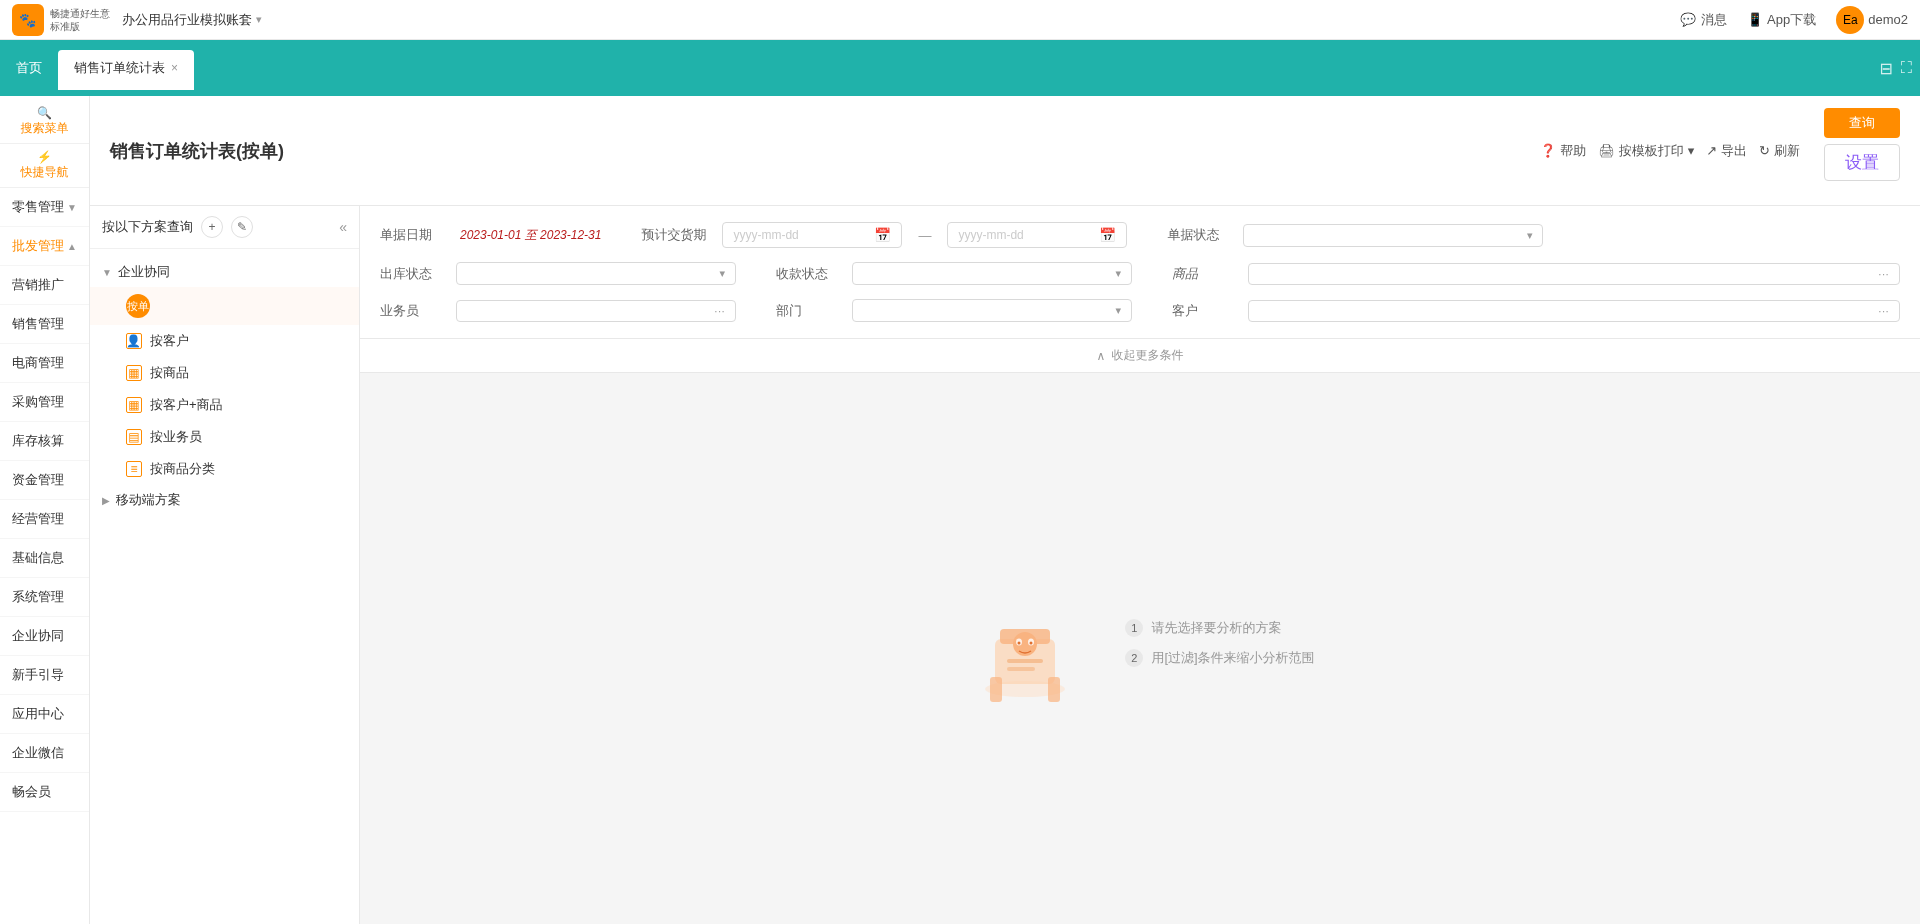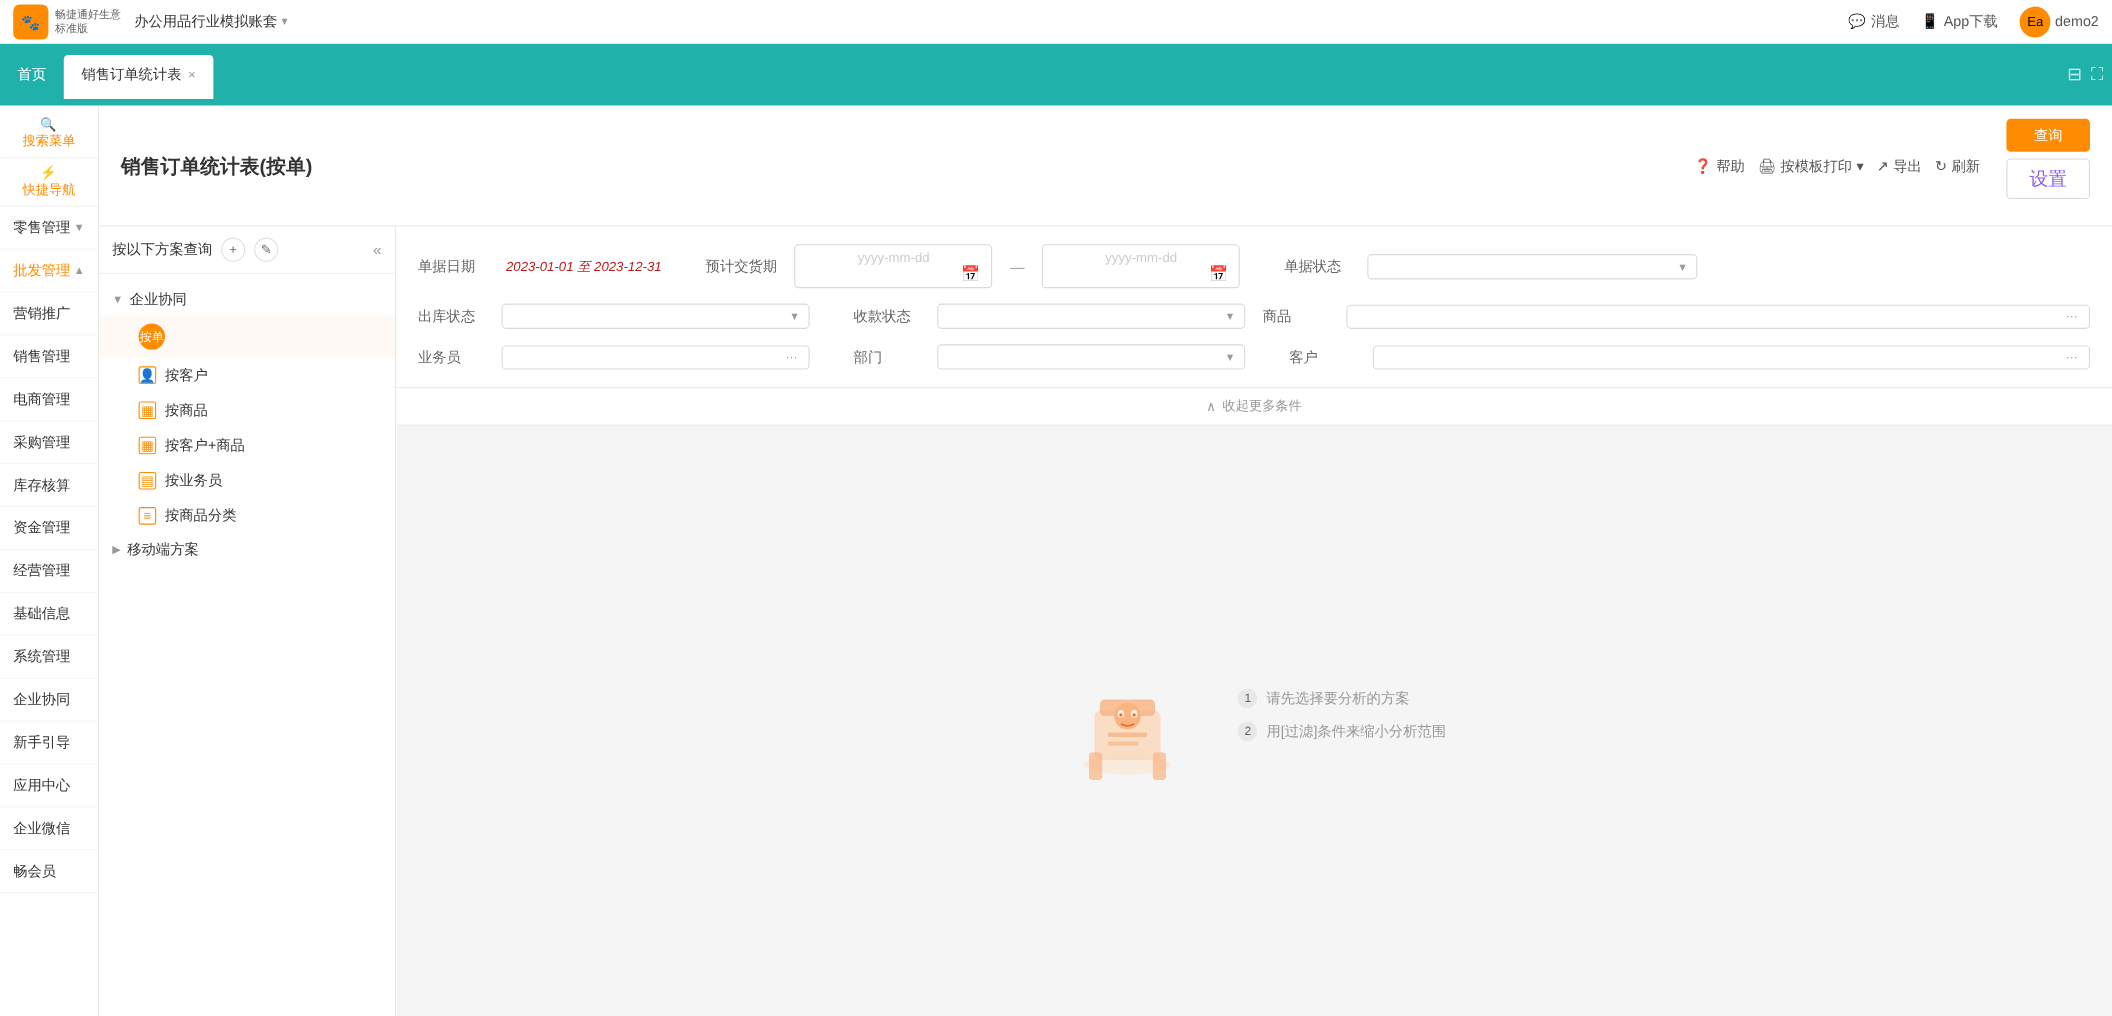--- a/index.html
+++ b/index.html
@@ -362,21 +362,20 @@
     .filter-input-box {
       display: flex;
       align-items: center;
       border: 1px solid #d9d9d9;
       border-radius: 4px;
       padding: 4px 10px;
       background: #fff;
       min-width: 180px;
       font-size: 13px;
       color: #999;
-      flex-direction: column;
     }
     .filter-input-box .cal-icon { color: #ff8c00; margin-left: auto; font-size: 14px; }
     .filter-dash { color: #999; font-size: 13px; }
     .filter-select {
       display: flex;
       align-items: center;
       border: 1px solid #d9d9d9;
       border-radius: 4px;
       padding: 4px 10px;
       background: #fff;
@@ -680,21 +679,21 @@
               <span></span>
               <span class="down-arrow">▾</span>
             </div>
 
             <span style="margin-left:24px;" class="filter-label">收款状态</span>
             <div class="filter-select" style="min-width:280px;">
               <span></span>
               <span class="down-arrow">▾</span>
             </div>
 
-            <span style="" class="filter-label">商品</span>
+            <span style="margin-left:24px;font-style:italic;" class="filter-label">商品</span>
             <div class="filter-select filter-select-wide" style="flex:1;">
               <span></span>
               <span class="down-arrow">···</span>
             </div>
           </div>
 
           <div class="filter-row">
             <span class="filter-label">业务员</span>
             <div class="filter-select" style="min-width:280px;">
               <span></span>

